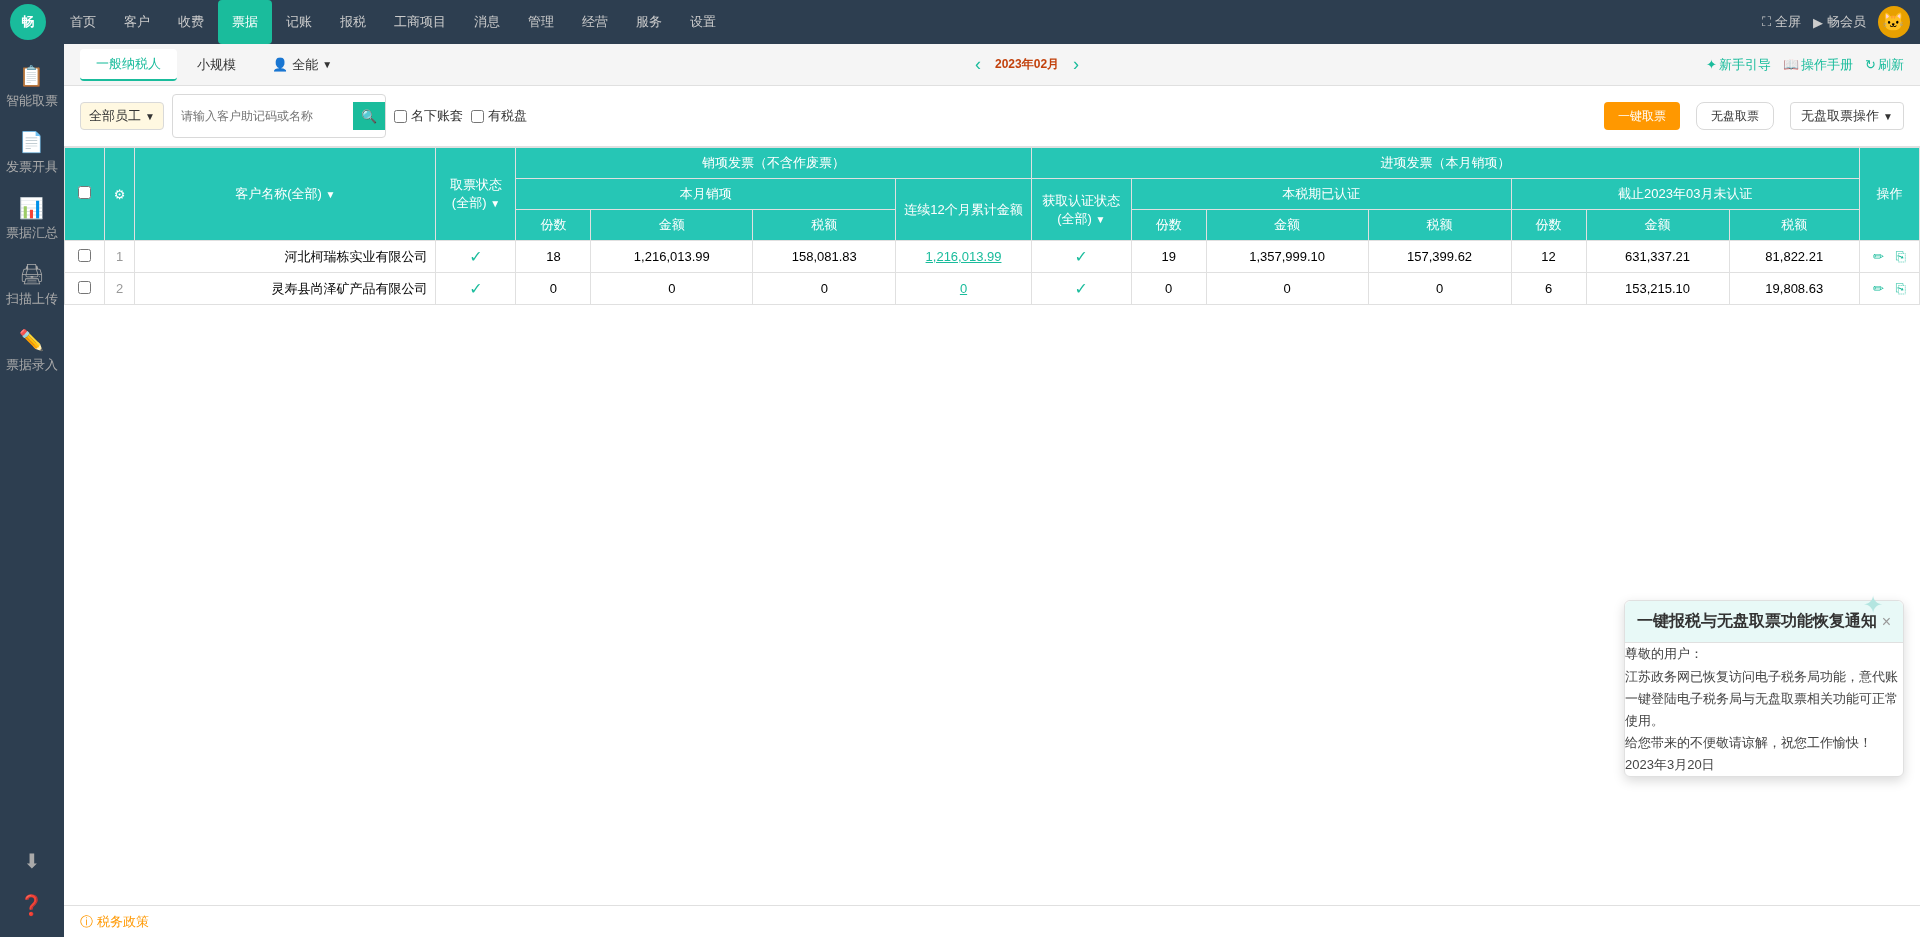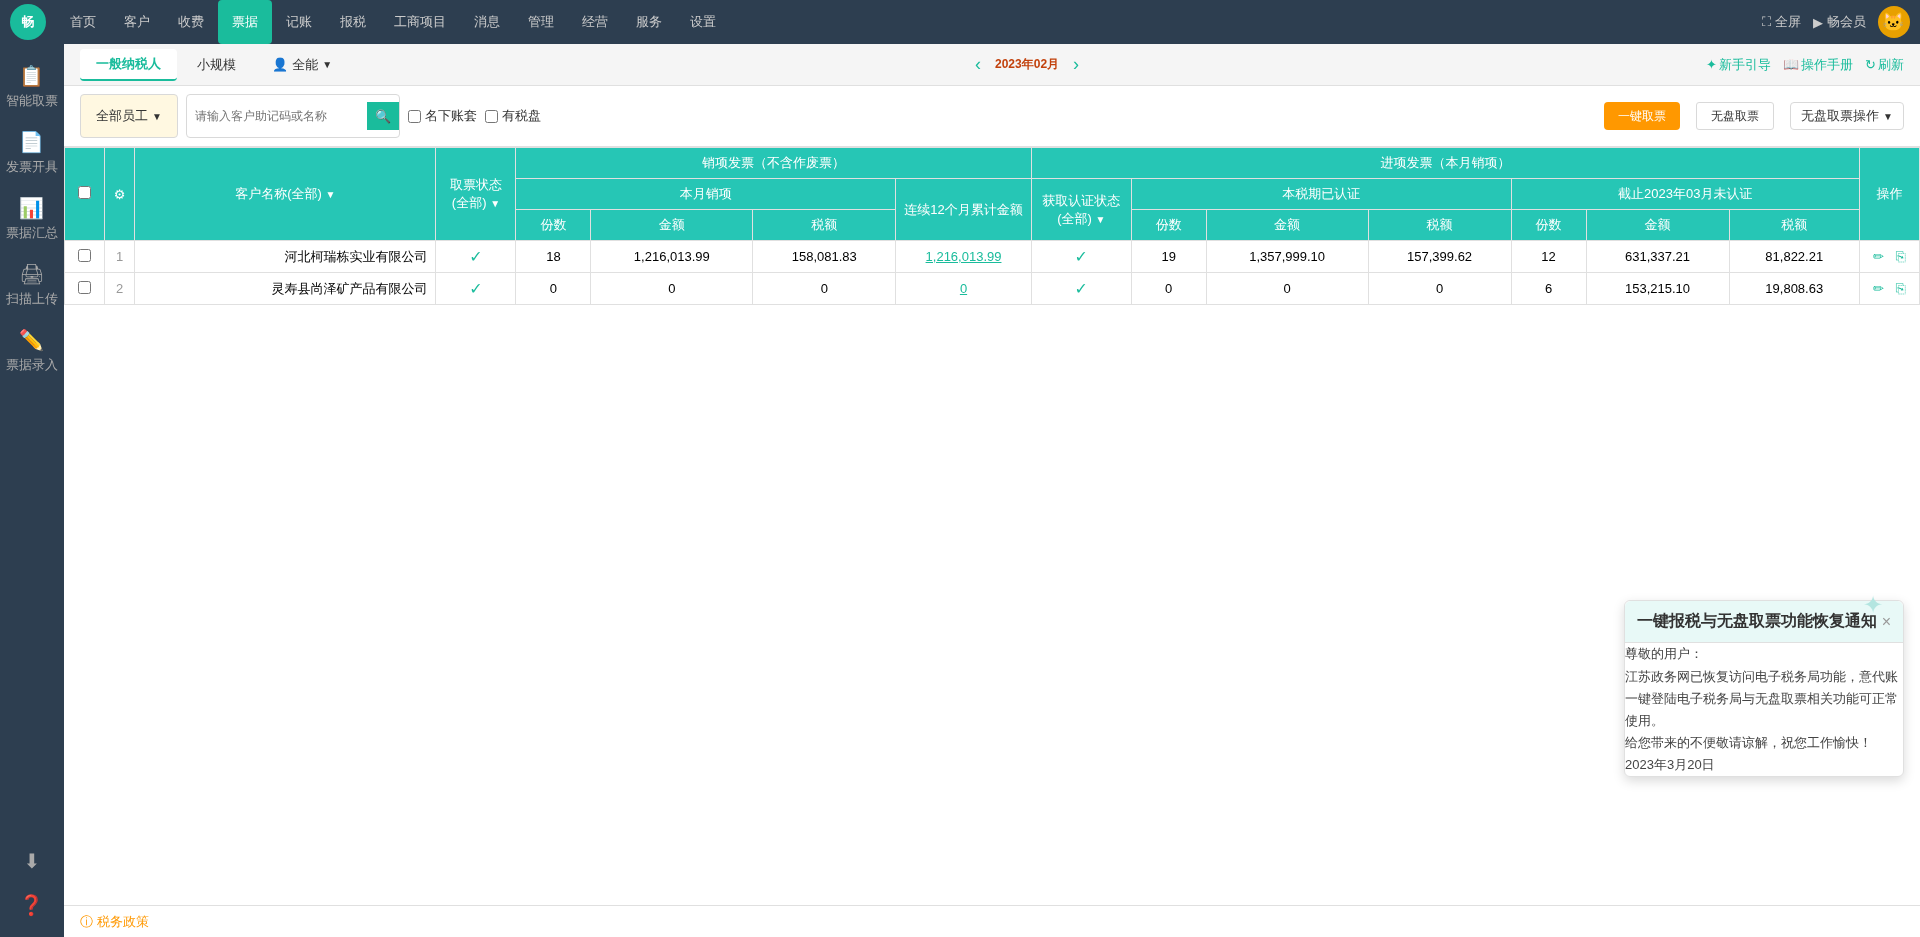--- a/index.html
+++ b/index.html
@@ -90,21 +90,21 @@
       display: flex; align-items: center; padding: 0 16px; height: 42px; gap: 4px;
       flex-shrink: 0;
     }
     .sub-nav-tab {
       padding: 6px 16px; border-radius: 4px; cursor: pointer; font-size: 13px;
       color: #333; display: flex; align-items: center; gap: 4px;
     }
     .sub-nav-tab.active {
       background: white;
       color: #1abc9c;
-      font-weight: bold;
+      font-weight: normal;
       border-bottom: 2px solid #1abc9c;
     }
     .sub-nav-center {
       margin-left: auto; display: flex; align-items: center; gap: 8px;
     }
     .month-nav-btn {
       background: none; border: none; cursor: pointer; font-size: 18px; color: #1abc9c;
       display: flex; align-items: center; padding: 2px 6px;
     }
     .month-display { font-size: 12px; font-weight: bold; color: #c2410c; }
@@ -117,23 +117,23 @@
 
     
     .toolbar {
       background: white;
       padding: 8px 16px;
       display: flex; align-items: center; gap: 8px;
       border-bottom: 1px solid #e0e0e0;
       flex-shrink: 0;
     }
     .filter-select {
-      border: 1px solid #d9d9d9; border-radius: 4px; padding: 4px 15px;
+      border: 1px solid #d9d9d9; border-radius: 4px; padding: 4px 8px;
       background: #fff8e1; color: #333; font-size: 12px; cursor: pointer;
-      display: flex; align-items: center; gap: 4px; height: 44px;
+      display: flex; align-items: center; gap: 4px; height: 28px;
     }
     .search-input-wrap {
       display: flex; align-items: center; border: 1px solid #d9d9d9; border-radius: 4px;
       overflow: hidden; height: 44px;
     }
     .search-input-wrap input {
       border: none; outline: none; padding: 0 8px; font-size: 12px; width: 180px;
     }
     .search-icon-btn {
       background: #1abc9c; border: none; cursor: pointer; padding: 0 8px; height: 28px;
@@ -143,21 +143,21 @@
       display: flex; align-items: center; gap: 4px; font-size: 12px; color: #333; cursor: pointer;
     }
     .toolbar-right {
       margin-left: auto; display: flex; gap: 16px;
     }
     .btn-primary {
       background: #ff9800; color: white; border: none; border-radius: 4px;
       padding: 5px 14px; cursor: pointer; font-size: 12px; height: 28px;
     }
     .btn-default {
-      background: white; color: #333; border: 1px solid #d9d9d9; border-radius: 3px;
+      background: white; color: #333; border: 1px solid #d9d9d9; border-radius: 8px;
       padding: 5px 14px; cursor: pointer; font-size: 12px; height: 28px;
     }
     .btn-dropdown {
       background: white; color: #333; border: 1px solid #d9d9d9; border-radius: 4px;
       padding: 5px 10px; cursor: pointer; font-size: 12px; height: 28px;
       display: flex; align-items: center; gap: 4px;
     }
 
     
     .table-wrap {

